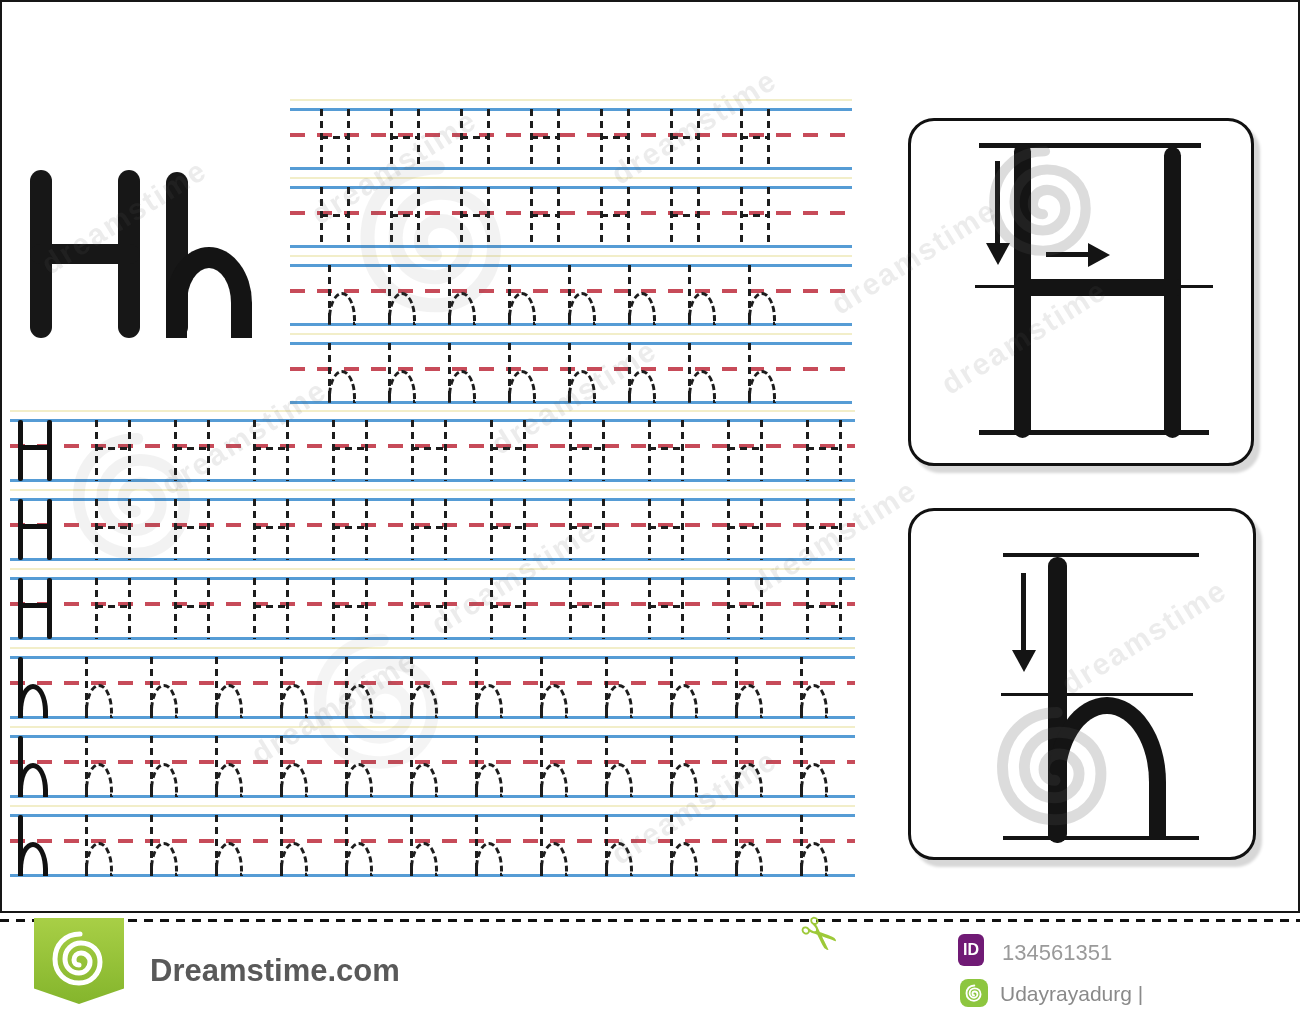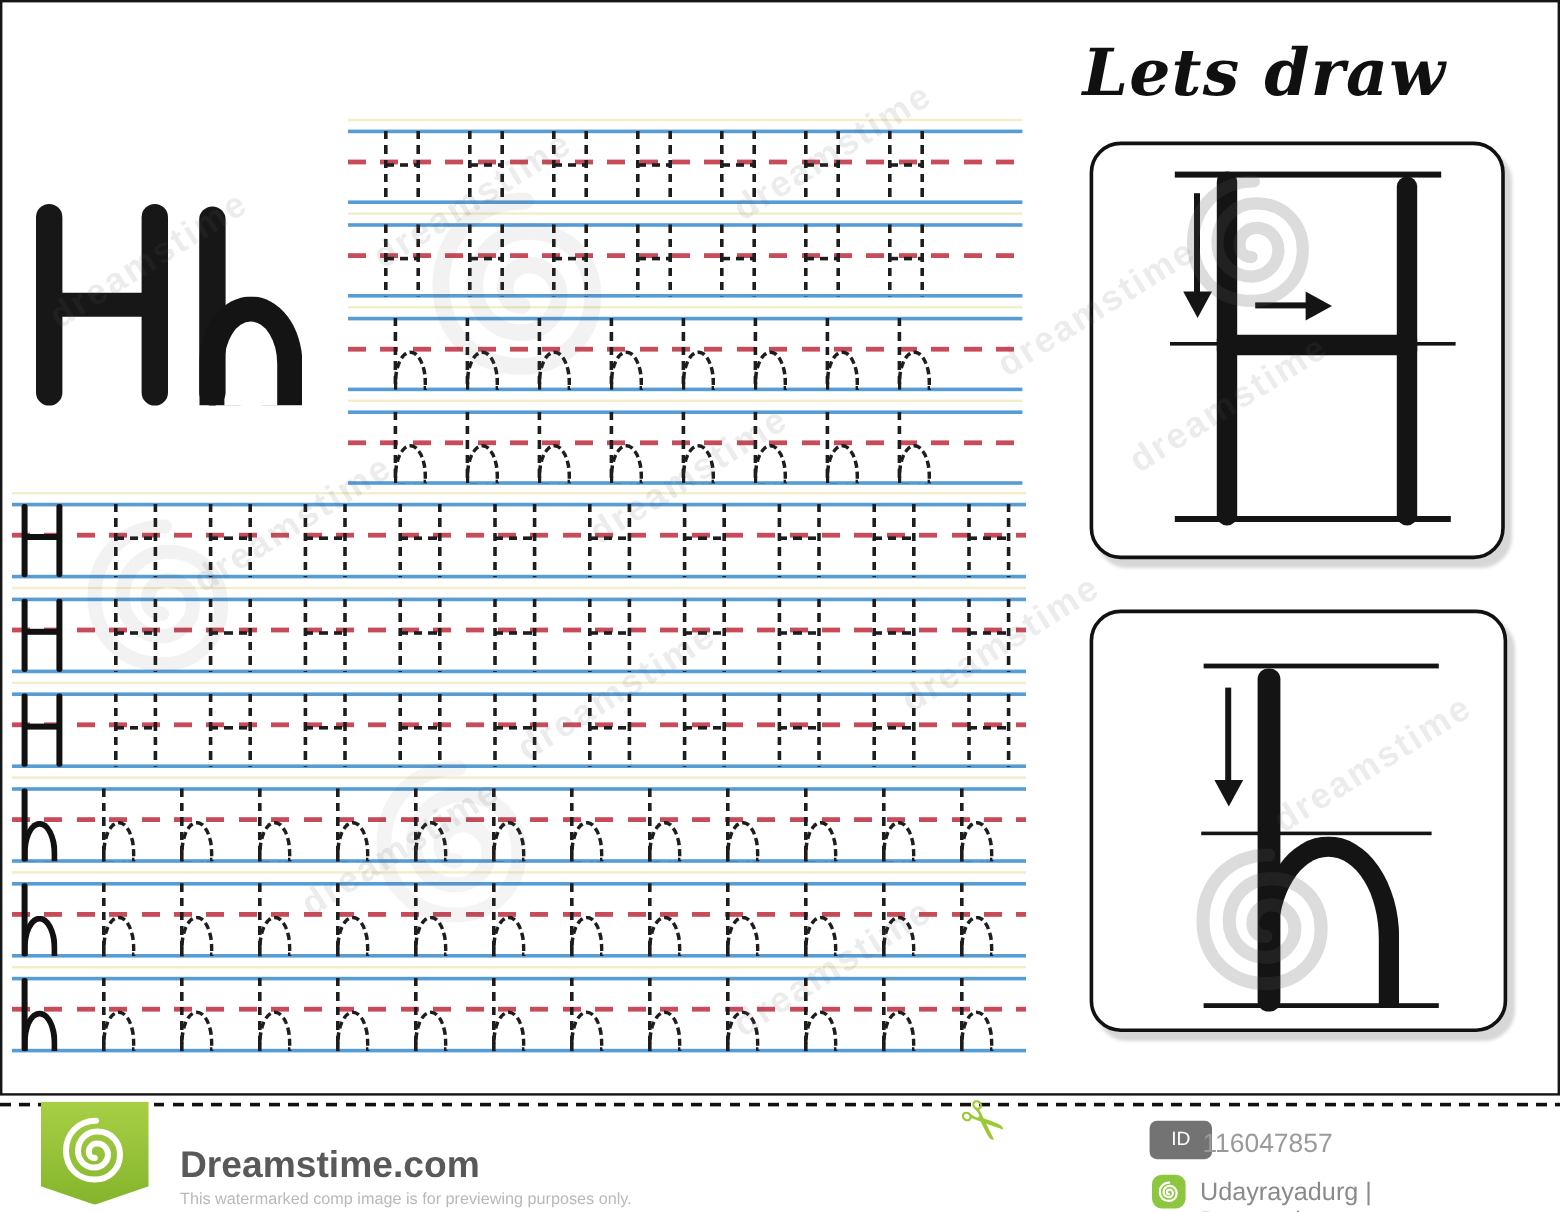--- a/index.html
+++ b/index.html
@@ -78,37 +78,36 @@
             background:repeating-linear-gradient(90deg,#111 0 9px,transparent 9px 16px);}
   .scissors{position:absolute;left:800px;top:908px;font-size:46px;color:#9dc938;
             transform:rotate(42deg);}
   .ribbon{position:absolute;left:34px;top:918px;width:90px;height:86px;
           background:linear-gradient(180deg,#a8cf46,#84b52c);
           clip-path:polygon(0 0,100% 0,100% 82%,50% 100%,0 82%);}
   .ribbon svg{position:absolute;left:13px;top:8px;}
   .f-download{position:absolute;left:150px;top:924px;font-size:27px;color:#8a8a8a;}
   .f-site{position:absolute;left:150px;top:953px;font-size:31px;font-weight:bold;color:#595959;}
   .f-disclaimer{position:absolute;left:150px;top:991px;font-size:13.5px;color:#b9b9b9;}
-  .id-badge{position:absolute;left:958px;top:934px;width:52px;height:32px;background:#737373;
-            border-radius:6px;color:#fff;font-size:16px;font-weight:normal;display:flex;
+  .id-badge{position:absolute;left:958px;top:934px;width:26px;height:32px;background:#701a75;
+            border-radius:6px;color:#fff;font-size:16px;font-weight:bold;display:flex;
             align-items:center;justify-content:center;}
   .id-number{position:absolute;left:1002px;top:940px;font-size:22px;color:#9a9a9a;}
   .author-badge{position:absolute;left:960px;top:979px;width:28px;height:28px;background:#8dc63f;
                 border-radius:8px;display:flex;align-items:center;justify-content:center;}
   .author-credit{position:absolute;left:1000px;top:982px;font-size:21px;color:#8a8a8a;}
 </style>
 </head>
 <body>
 
 <div id="page">
 
   <div class="frame"></div>
 
 
-  <div class="headline">Lets draw</div>
 
   <div>
     <div class="bar-shape" style="left:30px;top:170px;width:22px;height:168px;"></div>
     <div class="bar-shape" style="left:118px;top:170px;width:22px;height:168px;"></div>
     <div class="bar-shape" style="left:30px;top:244px;width:110px;height:20px;"></div>
     <div class="bar-shape" style="left:166px;top:172px;width:22px;height:166px;"></div>
     <div class="arch-big" style="left:166px;top:247px;width:86px;height:91px;border-width:21px;border-radius:43px 43px 0 0 / 56px 56px 0 0;"></div>
   </div>
 
   <div class="sec sec-top">
@@ -666,23 +665,22 @@
   <span class="scissors">✂</span>
 
   <div class="ribbon">
     <svg width="64" height="64" viewBox="0 0 64 64" style="color:#fff;">
       <path d="M33 8 C18 8 8 19 8 33 C8 47 18 57 32 57 C44 57 53 48 53 36 C53 25 45 17 34 17
                C25 17 18 24 18 33 C18 41 24 47 32 47 C38 47 43 42 43 36 C43 31 39 27 34 27
                C30 27 27 30 27 34 C27 37 29 39 32 39" fill="none" stroke="currentColor" stroke-width="5" stroke-linecap="round"></path>
     </svg>
   </div>
   <div class="f-site">Dreamstime.com</div>
-  <div class="f-disclaimer">This watermarked comp image is for previewing purposes only.</div>
   <div class="id-badge">ID</div>
-  <div class="id-number">116047857</div>
+  <div class="id-number">134561351</div>
   <div class="author-badge">
     <svg width="20" height="20" viewBox="0 0 64 64" style="color:#fff;">
       <path d="M33 8 C18 8 8 19 8 33 C8 47 18 57 32 57 C44 57 53 48 53 36 C53 25 45 17 34 17
                C25 17 18 24 18 33 C18 41 24 47 32 47 C38 47 43 42 43 36 C43 31 39 27 34 27
                C30 27 27 30 27 34 C27 37 29 39 32 39" fill="none" stroke="currentColor" stroke-width="6" stroke-linecap="round"></path>
     </svg>
   </div>
   <div class="author-credit">Udayrayadurg | Dreamstime.com</div>
 
 <span class="wm" style="left: 30px; top: 200px;">dreamstime</span>

